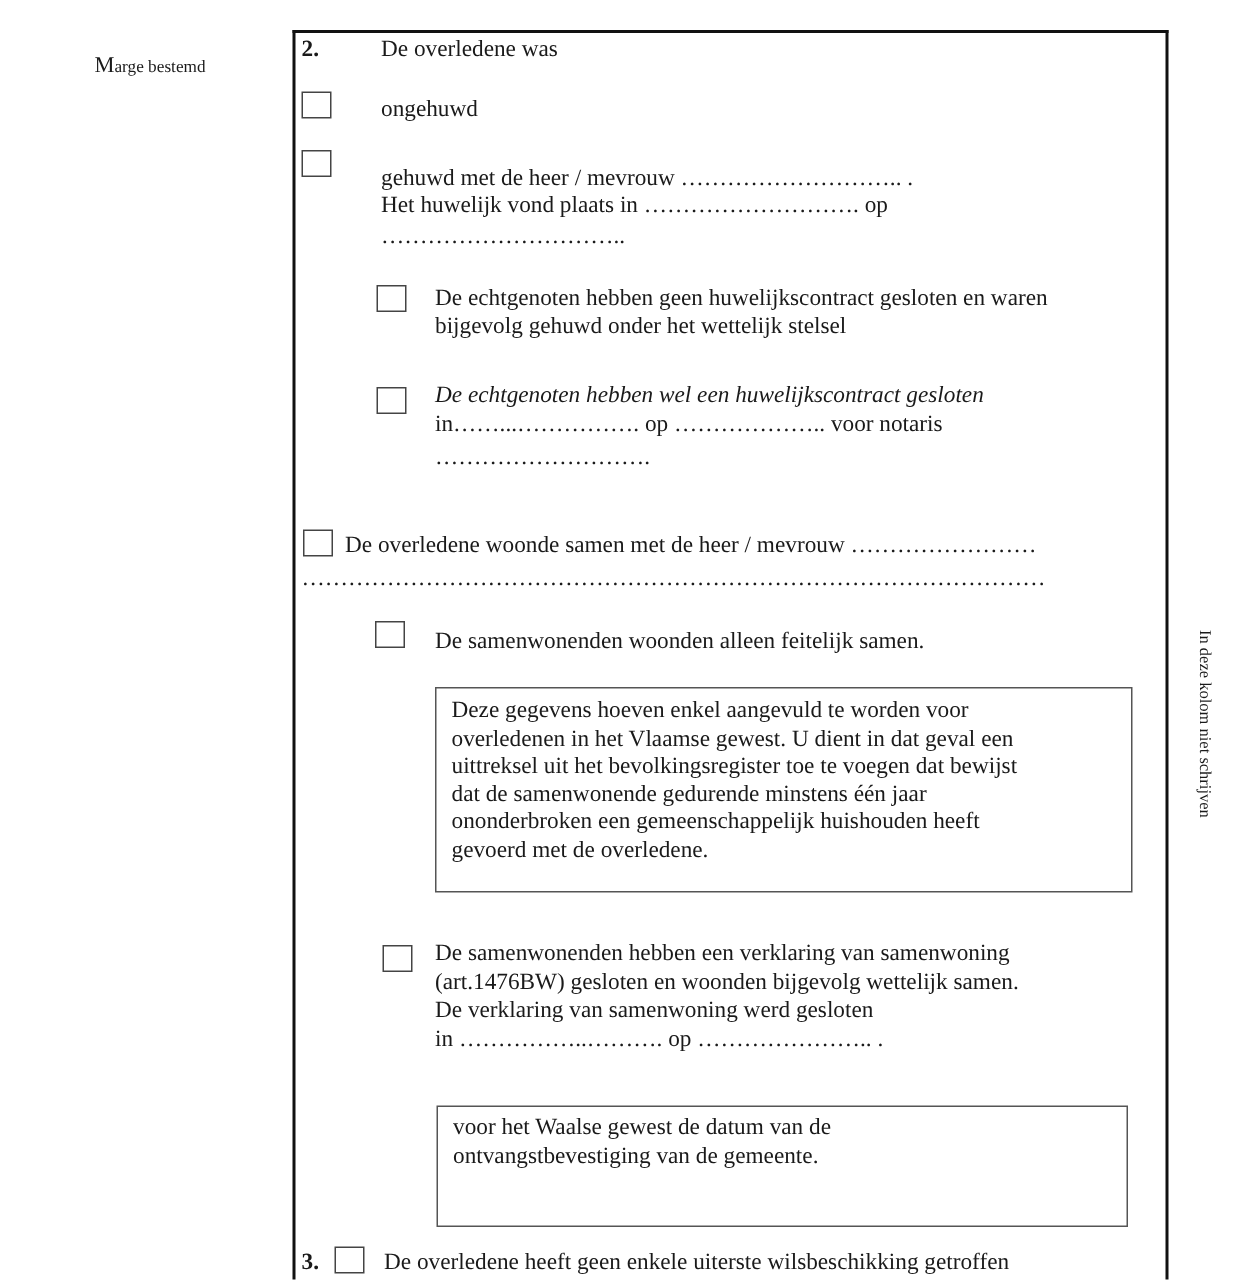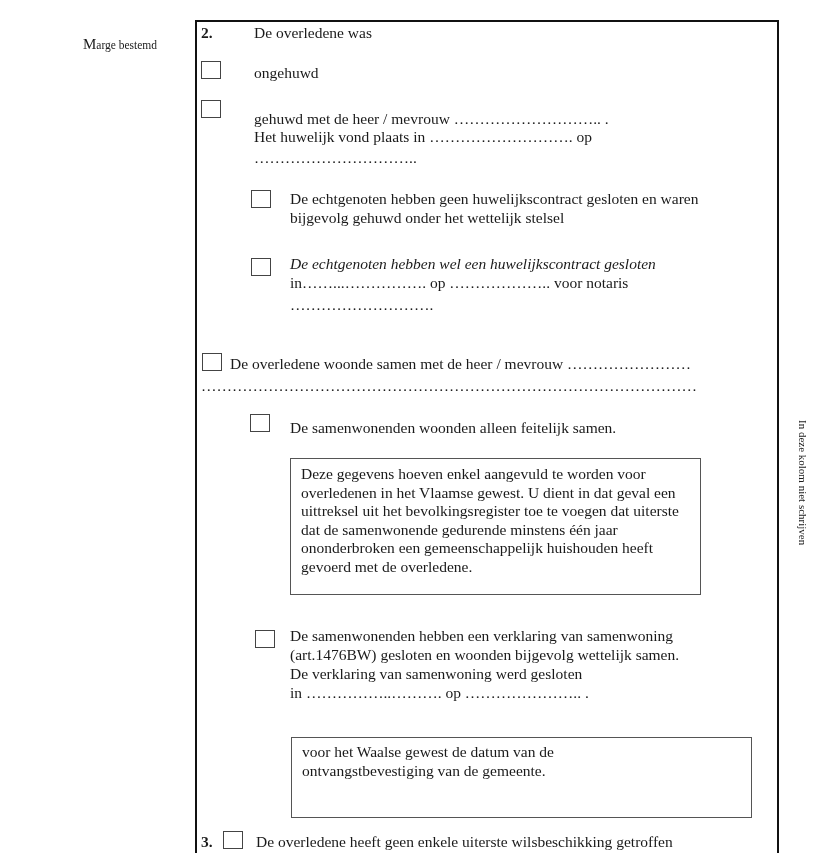--- a/index.html
+++ b/index.html
@@ -1,19 +1,19 @@
 <!DOCTYPE html>
 <html><head>
 <meta charset="utf-8">
 <style>
   html, body { margin:0; padding:0; background:#ffffff; }
   body { width:826px; height:853px; position:relative; overflow:hidden;
          font-family:"Liberation Serif", "DejaVu Serif", serif; color:#1a1a1a; }
   .abs { position:absolute; }
-  .margin-note { left:0; top:37px; width:200px; text-align:center; font-size:11.5px; line-height:15px;margin-left:20px; }
+  .margin-note { left:0; top:37px; width:200px; text-align:center; font-size:11.5px; line-height:15px; }
   .margin-note .big { font-size:15px; }
   .frame { left:195px; top:20px; width:580px; height:860px;
            border-left:2px solid #111; border-top:2px solid #111; border-right:2px solid #111; }
   .cb { position:absolute; width:20px; height:18px; border:1.5px solid #444; background:#fff; box-sizing:border-box; }
   .t { position:absolute; font-size:15.5px; line-height:18px; white-space:nowrap; }
   .bold { font-weight:bold; }
   .note { position:absolute; border:1.5px solid #555; box-sizing:border-box; padding:6px 10px;
           font-size:15.5px; line-height:18.5px; }
   .side-note { position:absolute; left:797px; top:420px; font-size:11px; white-space:nowrap;
                transform-origin:left top; transform:rotate(90deg) translateY(-100%); }
@@ -47,24 +47,24 @@
 <div class="t" style="left:290px; top:274px;">in……...……………. op ……………….. voor notaris</div>
 <div class="t" style="left:290px; top:296px;">……………………….</div>
 
 <div class="cb" style="left:202px; top:353px;"></div>
 <div class="t" style="left:230px; top:355px;">De overledene woonde samen met de heer / mevrouw ……………………</div>
 <div class="t" style="left:201px; top:377px;">……………………………………………………………………………………</div>
 
 <div class="cb" style="left:250px; top:414px;"></div>
 <div class="t" style="left:290px; top:419px;">De samenwonenden woonden alleen feitelijk samen.</div>
 
-<div class="note" style="left:290px; top:458px; width:411px; height:137px;">
+<div class="note" style="left:290px; top:458px; width:465px; height:137px;">
   <div>Deze gegevens hoeven enkel aangevuld te worden voor</div>
   <div>overledenen in het Vlaamse gewest. U dient in dat geval een</div>
-  <div>uittreksel uit het bevolkingsregister toe te voegen dat uiterste</div>
+  <div>uittreksel uit het bevolkingsregister toe te voegen dat bewijst</div>
   <div>dat de samenwonende gedurende minstens één jaar</div>
   <div>ononderbroken een gemeenschappelijk huishouden heeft</div>
   <div>gevoerd met de overledene.</div>
 </div>
 
 <div class="cb" style="left:255px; top:630px;"></div>
 <div class="t" style="left:290px; top:627px;">De samenwonenden hebben een verklaring van samenwoning</div>
 <div class="t" style="left:290px; top:646px;">(art.1476BW) gesloten en woonden bijgevolg wettelijk samen.</div>
 <div class="t" style="left:290px; top:665px;text-align:right;">De verklaring van samenwoning werd gesloten</div>
 <div class="t" style="left:290px; top:684px;">in ……………..………. op ………………….. .</div>

